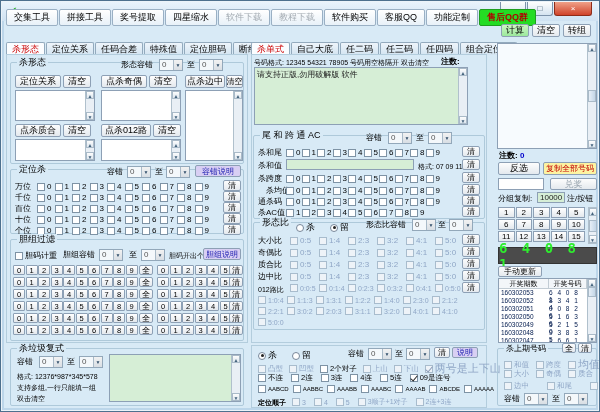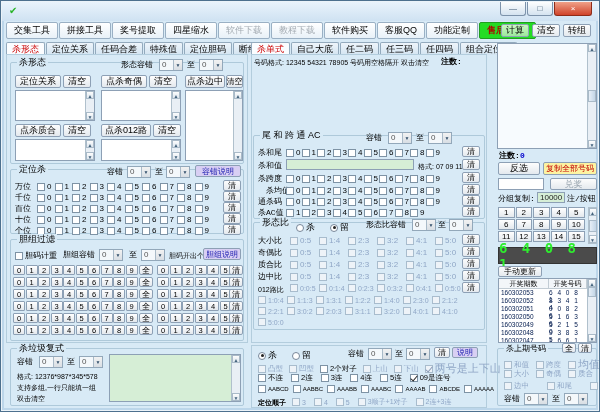--- a/index.html
+++ b/index.html
@@ -9,32 +9,32 @@
   
   .titlebar{position:absolute;left:1px;top:1px;right:1px;height:19px;
             background:linear-gradient(#e9f3fc,#cfe2f2);}
   .appicon{position:absolute;left:7px;top:3px;font-size:10px;color:#28b428;}
   .apptitle{position:absolute;left:22px;top:4px;font-size:10px;color:#1c1c1c;}
   .wbtns{position:absolute;right:6px;top:0;display:flex;}
   .wbtn{width:26px;height:14px;border:1px solid #7d93ab;border-top:none;border-radius:0 0 3px 3px;
         background:linear-gradient(#fefefe,#d4e3f0);display:flex;align-items:center;justify-content:center;
         font-size:8px;color:#33506b;margin-left:1px;}
   .wbtn.close{width:38px;background:linear-gradient(#efa188,#d0432a);color:#fff;border-color:#8e2b18;}
-  .lab8{position:absolute;font-size:8px;line-height:10px;color:#000;white-space:nowrap;font-family:Liberation Mono, monospace;}
+  .lab8{position:absolute;font-size:8px;line-height:10px;color:#000;white-space:nowrap;}
   .lab7{position:absolute;font-size:7px;line-height:9px;color:#000;white-space:nowrap;}
   .bold{font-weight:bold;}
   .blue{color:#0000cc;}
   .btn{position:absolute;height:13px;border:1px solid #8da0b5;border-radius:2px;
        background:linear-gradient(#fdfdfd,#e4e9ee);font-size:9px;line-height:11px;color:#000;
        display:flex;align-items:center;justify-content:center;white-space:nowrap;cursor:default;}
   .btn.purple{background:#d8cff3;color:#1f1fb0;}
   .btn.lgreen{background:linear-gradient(#ccf6c4,#9ce99c);}
   .btn.yellow{background:#fcf3a2;color:#c00000;}
   .btn.disabled{color:#9aa6b0;}
-  .toolbar{position:absolute;left:5px;top:21px;display:flex;height:17px;}
+  .toolbar{position:absolute;left:5px;top:8px;display:flex;height:17px;}
   .tbtn{height:17px;padding:0 7px;border:1px solid #9ab0c4;margin-right:1px;border-radius:2px;
         background:linear-gradient(#ffffff,#e8f1f8);font-size:9px;color:#000;display:flex;align-items:center;}
   .tbtn.dis{color:#a2aab1;}
   .tbtn.hl{background:#24dc24;color:#b00000;font-weight:bold;border-color:#1f9e1f;}
   .tabs{position:absolute;display:flex;height:13px;gap:1px;}
   .tab{font-size:9px;line-height:12px;padding:0 5px;border:1px solid #93aabd;border-bottom:none;
        border-radius:2px 2px 0 0;background:linear-gradient(#eef5fb,#d3e4f1);color:#000;}
   .tab.active{background:#fbfdff;color:#cc0000;}
   .panel{position:absolute;border:1px solid #b3cddd;background:#d8eaf6;}
   .gbox{position:absolute;border:1px solid #aec9da;border-radius:2px;}
@@ -606,20 +606,27 @@
       <span class="tab">自己大底</span>
       <span class="tab">任二码</span>
       <span class="tab">任三码</span>
       <span class="tab">任四码</span>
       <span class="tab">组合定位杀</span>
     </div>
   <div class="panel" style="left:250px;top:53px;width:236px;height:289px"></div>
 
   <span class="lab7" style="left:253px;top:57px">号码格式: 12345 54321 78905 号码用空格隔开 双击清空</span>
   <span class="lab8 bold" style="left:440px;top:56px">注数:</span>
+  <div class="green-area" style="left:253px;top:66px;width:214px;height:58px">
+    <span>请支持正版,勿用破解版 软件</span>
+    <div class="vsb">
+        <span class="sa">▲</span>
+        <span class="sa">▼</span>
+      </div>
+  </div>
 
   <div class="gbox" style="left:252px;top:134px;width:232px;height:84px">
     <span class="legend">尾 和 跨 通 AC</span>
     <span class="lab8" style="left:112px;top:-3px">容错</span>
     <span class="combo" style="left:134px;top:-4px">
         <span class="val">0</span>
         <span class="arr">▼</span>
       </span>
     <span class="lab8" style="left:162px;top:-3px">至</span>
     <span class="combo" style="left:174px;top:-4px">

